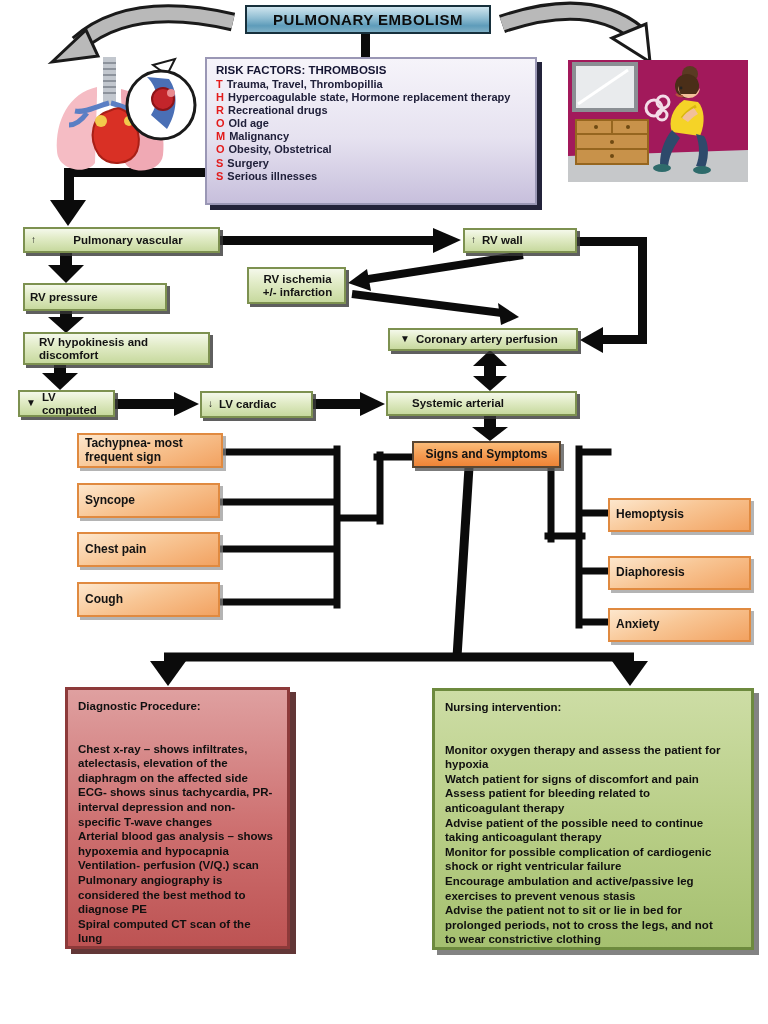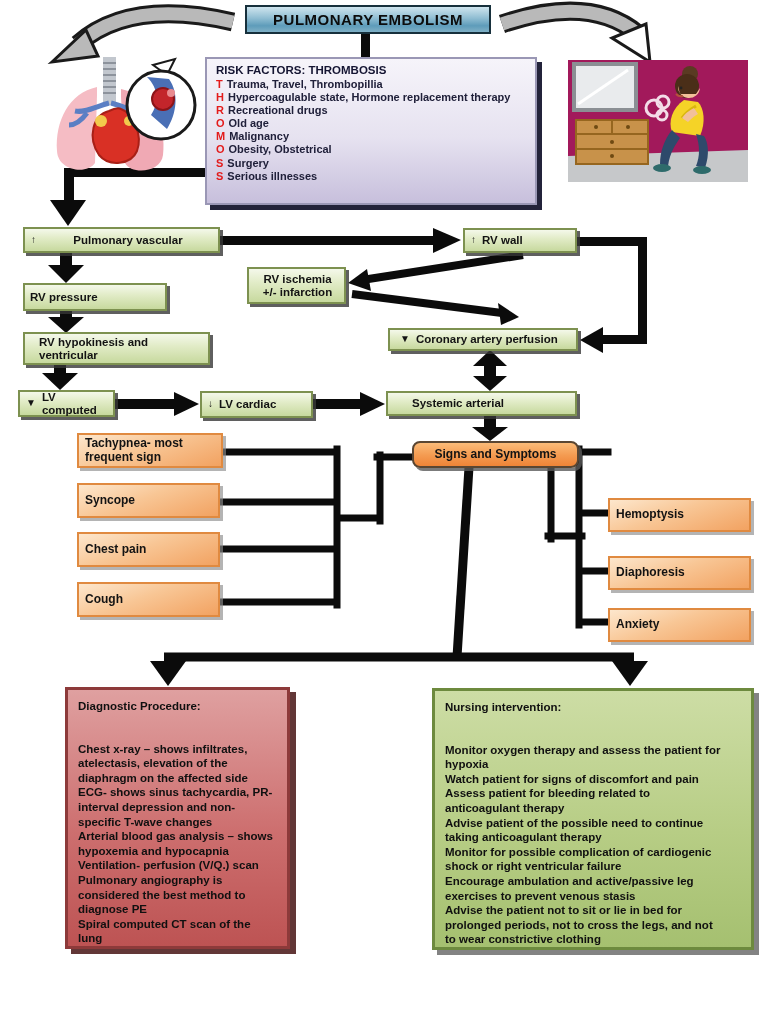--- a/index.html
+++ b/index.html
@@ -269,39 +269,39 @@
     <span class="node-label">RV wall</span>
   </div>
   <div class="abs gnode center" style="left:247px;top:267px;width:99px;height:37px;">
     <span class="node-label">RV ischemia
 +/- infarction</span>
   </div>
   <div class="abs gnode" style="left:23px;top:283px;width:144px;height:28px;padding-left:5px;">
     <span class="node-label">RV pressure</span>
   </div>
   <div class="abs gnode" style="left:23px;top:332px;width:187px;height:33px;padding-left:14px;">
-    <span class="node-label">RV hypokinesis and ventricular</span>
+    <span class="node-label">RV hypokinesis and discomfort</span>
   </div>
   <div class="abs gnode" style="left:388px;top:328px;width:190px;height:23px;padding-left:10px;">
     <span class="glyph">▼</span>
     <span class="node-label">Coronary artery perfusion</span>
   </div>
   <div class="abs gnode" style="left:18px;top:390px;width:97px;height:27px;">
     <span class="glyph">▼</span>
     <span class="node-label">LV computed</span>
   </div>
   <div class="abs gnode" style="left:200px;top:391px;width:113px;height:27px;">
     <span class="glyph">↓</span>
     <span class="node-label">LV cardiac</span>
   </div>
   <div class="abs gnode" style="left:386px;top:391px;width:191px;height:25px;padding-left:24px;">
     <span class="node-label">Systemic arterial</span>
   </div>
 
-  <div class="abs onode signs-node" style="left:412px;top:441px;width:167px;height:27px;border-radius:8px;">
+  <div class="abs onode signs-node" style="left:412px;top:441px;width:149px;height:27px;">
     <span>Signs and Symptoms</span>
   </div>
 
   <div class="abs onode" style="left:77px;top:433px;width:146px;height:35px;">
     <span>Tachypnea- most frequent sign</span>
   </div>
   <div class="abs onode" style="left:77px;top:483px;width:143px;height:35px;">
     <span>Syncope</span>
   </div>
   <div class="abs onode" style="left:77px;top:532px;width:143px;height:35px;">

